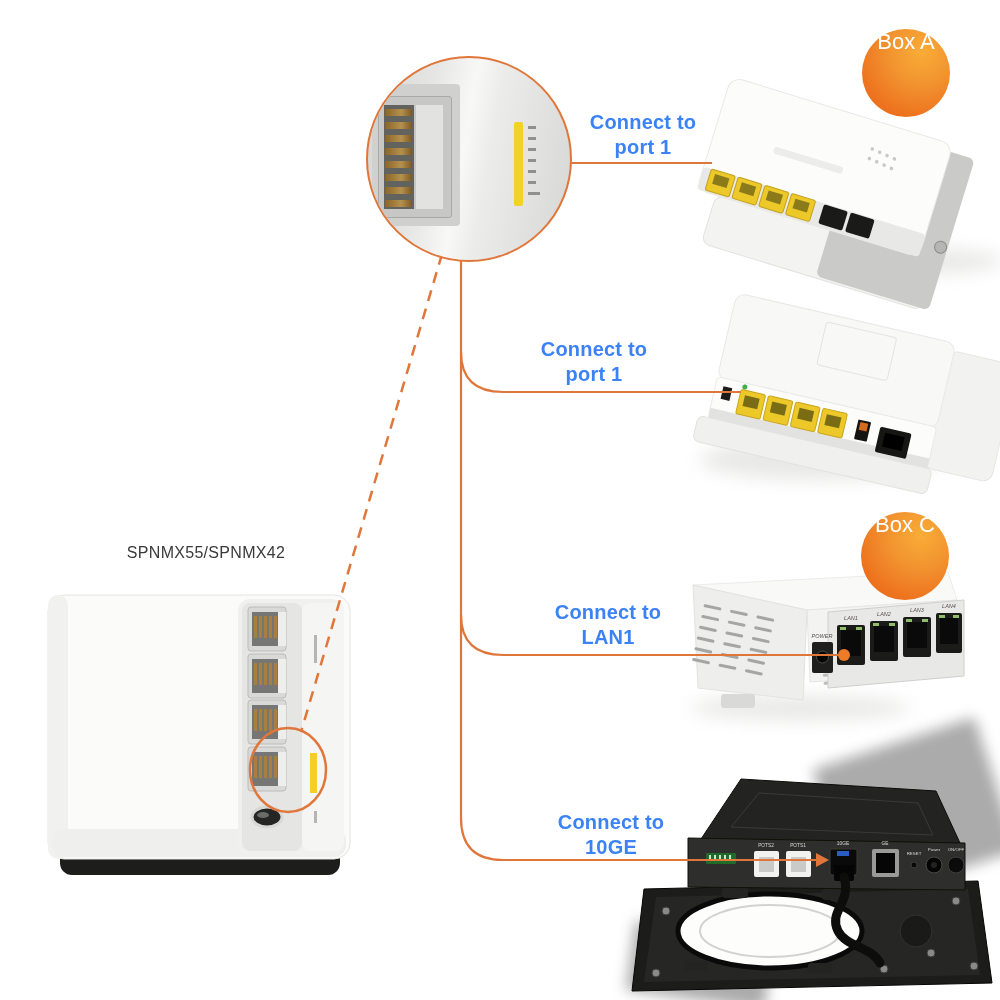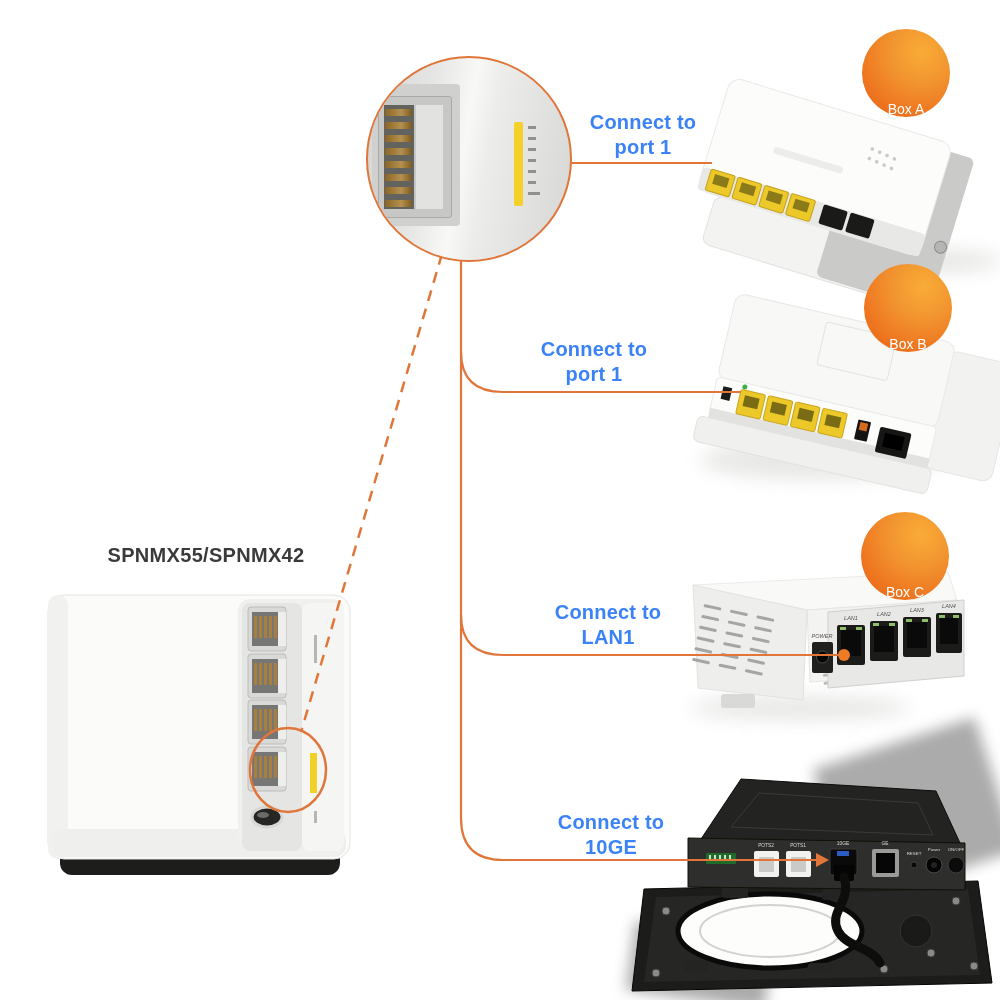--- a/index.html
+++ b/index.html
@@ -20,25 +20,25 @@
   .mag-pin{position:absolute;left:6px;width:27px;height:7px;
     background:linear-gradient(90deg,#8a6527,#b5914e 60%,#7c5a22);}
   .mag-plastic{position:absolute;left:37px;top:8px;width:27px;height:104px;background:#e2e2e0;}
   .mag-strip{position:absolute;left:146px;top:64px;width:9px;height:84px;background:#f3d129;border-radius:2px;}
   .mag-tick{position:absolute;left:160px;width:8px;height:3px;background:#90908e;}
 
   
   .connect-label{position:absolute;width:170px;text-align:center;color:#3b82f6;
     font-size:20px;font-weight:600;line-height:25px;z-index:40;letter-spacing:.2px;}
   .device-label{position:absolute;left:61px;top:544px;width:290px;text-align:center;color:#3a3a3a;
-    font-size:20px;font-weight:700;z-index:40;letter-spacing:.3px;}
+    font-size:16px;font-weight:400;z-index:40;letter-spacing:.3px;}
 
   
   .badge{position:absolute;width:88px;height:88px;border-radius:50%;z-index:50;
-    display:flex;align-items:flex-end;justify-content:center;color:#fff;font-size:14px;font-weight:500;
+    display:flex;align-items:flex-start;justify-content:center;color:#fff;font-size:22px;font-weight:500;
     background:radial-gradient(circle at 68% 26%,#f9ac37 0%,#f29530 35%,#ee7620 70%,#e95f14 100%);}
 
   .soft-shadow{position:absolute;background:#d9d9d7;border-radius:50%;filter:blur(9px);opacity:.6;z-index:5;}
   .dark-shadow{position:absolute;background:#8f8f8f;filter:blur(7px);opacity:.75;z-index:5;}
 </style>
 </head>
 <body>
 
 <div id="stage">
 
@@ -366,20 +366,17 @@
     <div>LAN1</div>
   </div>
   <div class="connect-label" style="left:526px;top:810px;">
     <div>Connect to</div>
     <div>10GE</div>
   </div>
 
   <div class="badge" style="left:862px;top:29px;">
     <span>Box A</span>
   </div>
-  <div class="badge" style="left:864px;top:264px;">
-    <span>Box B</span>
-  </div>
   <div class="badge" style="left:861px;top:512px;">
     <span>Box C</span>
   </div>
 
 </div>
 
 </body></html>

